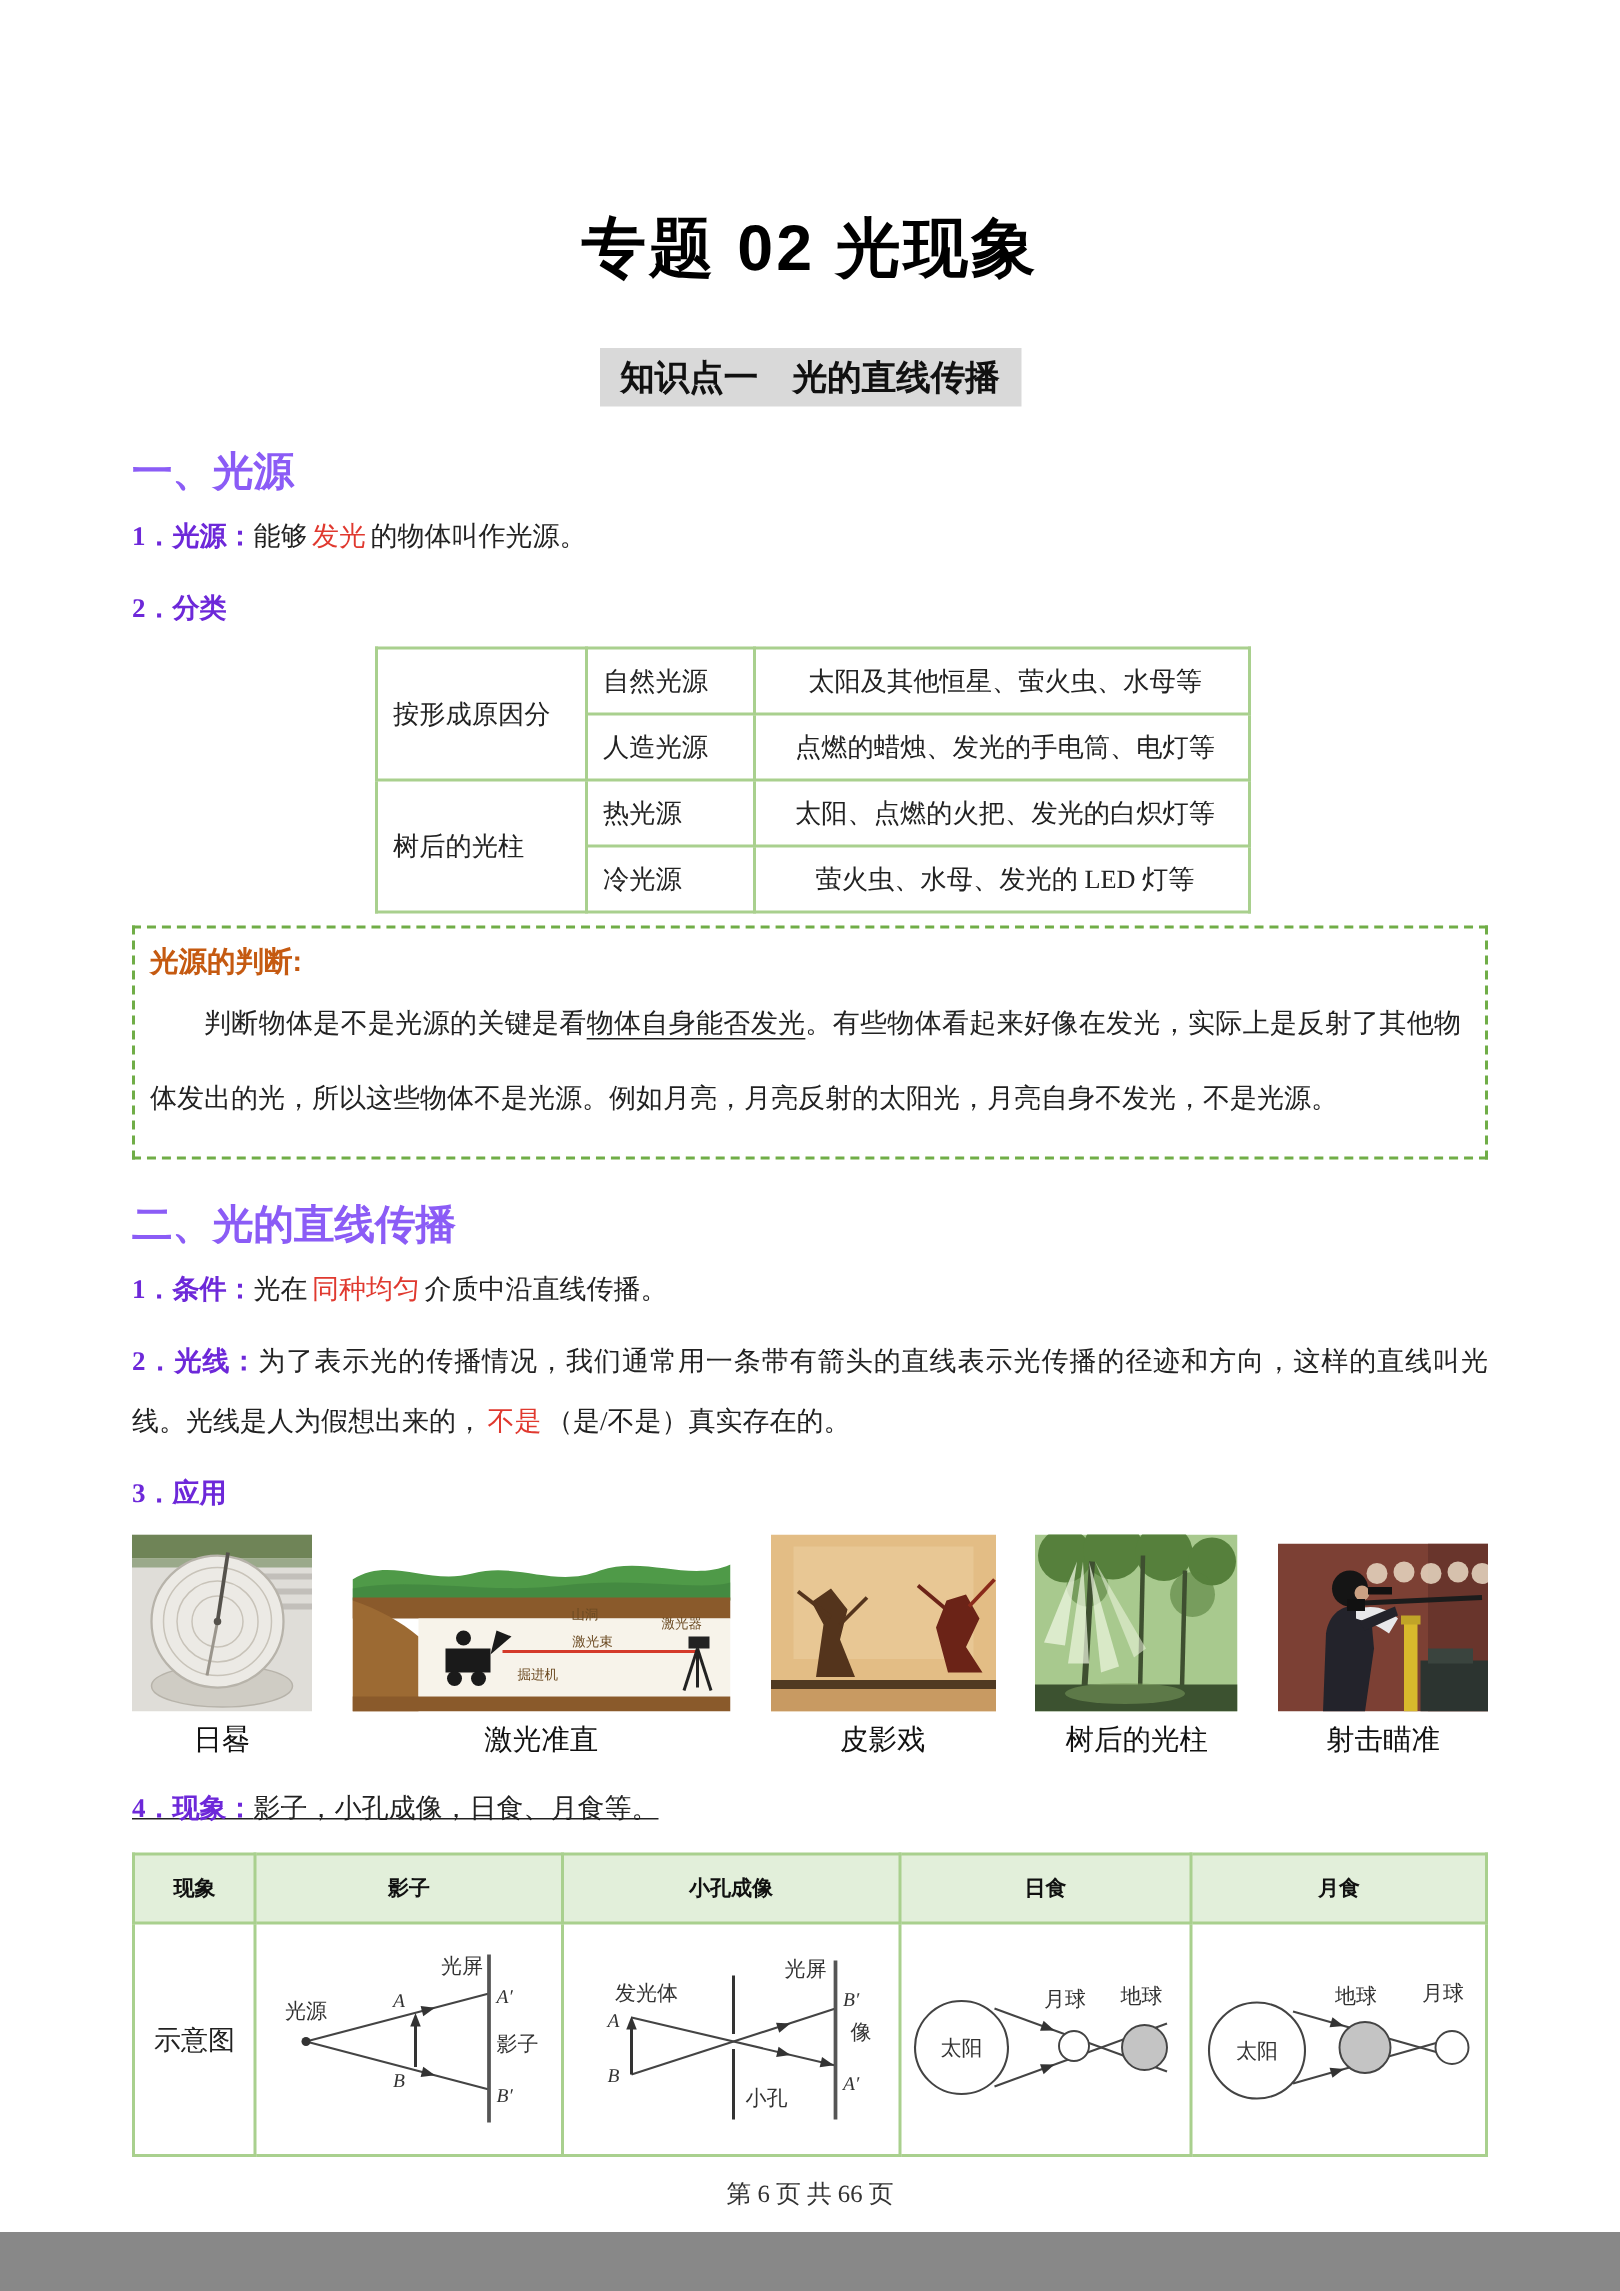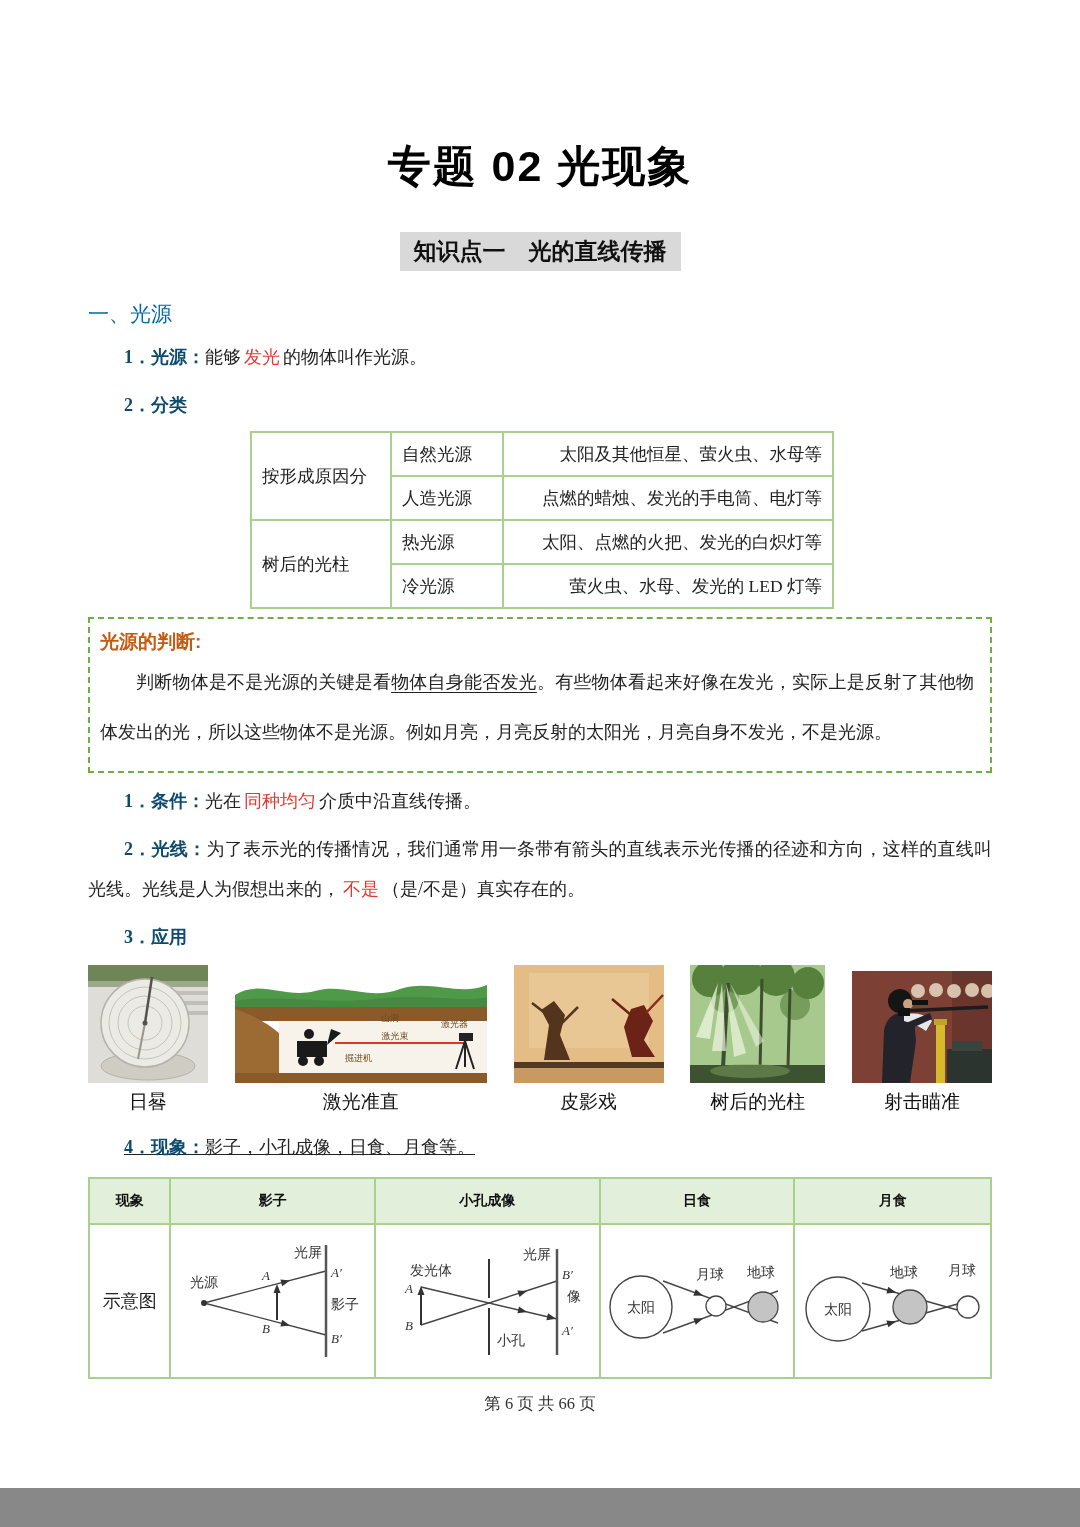--- a/index.html
+++ b/index.html
@@ -15,32 +15,32 @@
   }
   .kp-wrap { text-align:center; margin-top:40px; }
   .kp {
     display:inline-block; background:#d9d9d9; padding:4px 14px;
     font-family:"Liberation Sans","DejaVu Sans",sans-serif;
     font-size:23px; font-weight:800; color:#111;
   }
   .content { margin:0 88px; width:904px; }
   h2.sec {
     font-family:"Liberation Sans","DejaVu Sans",sans-serif;
-    font-size:21px; font-weight:400; color:#0369a1; margin-top:28px; line-height:30px;
+    font-size:27px; font-weight:700; color:#8b5cf6; margin-top:28px; line-height:30px;
   }
   p.line { font-size:18px; line-height:40px; margin-top:8px; text-align:justify; }
-  .lbl { font-weight:700; color:#0c4a6e;margin-left:36px; }
+  .lbl { font-weight:700; color:#6d28d9; }
   .blank { color:#e0392f; text-underline-offset:4px; padding:0 3px; }
   .u { text-decoration:underline; text-underline-offset:4px; }
 
   table.cls { border-collapse:collapse; margin:6px 0 0 162px; }
   table.cls td { border:2px solid #a9d08e; height:44px; font-size:17.5px; padding:0 10px; }
   table.cls td.c { width:140px; }
   table.cls td.t { text-align:left; width:112px; }
-  table.cls td.d { text-align:right; width:330px; padding-left:14px; }
+  table.cls td.d { text-align:center; width:330px; padding-left:14px; }
 
   .note {
     border:2px dashed #70ad47; margin-top:8px; padding:10px 16px 14px 10px;
   }
   .note-title {
     font-family:"Liberation Sans","DejaVu Sans",sans-serif;
     font-size:19px; font-weight:800; color:#c55a11; line-height:26px;
   }
   .note p { font-size:18px; line-height:50px; text-indent:2em; text-align:justify; margin-top:2px; }
 
@@ -104,20 +104,21 @@
           <td class="d">萤火虫、水母、发光的 LED 灯等</td>
         </tr>
       </tbody>
     </table>
 
     <div class="note">
       <div class="note-title">光源的判断:</div>
       <p><span>判断物体是不是光源的关键是看</span><span class="u">物体自身能否发光</span><span>。有些物体看起来好像在发光，实际上是反射了其他物体发出的光，所以这些物体不是光源。例如月亮，月亮反射的太阳光，月亮自身不发光，不是光源。</span></p>
     </div>
 
+    <h2 class="sec">二、光的直线传播</h2>
 
     <p class="line"><span class="lbl">1．条件：</span><span>光在</span><span class="blank">同种均匀</span><span>介质中沿直线传播。</span></p>
 
     <p class="line"><span class="lbl">2．光线：</span><span>为了表示光的传播情况，我们通常用一条带有箭头的直线表示光传播的径迹和方向，这样的直线叫光线。光线是人为假想出来的，</span><span class="blank">不是</span><span>（是/不是）真实存在的。</span></p>
 
     <p class="line"><span class="lbl">3．应用</span></p>
 
     <div class="apps">
 
       <figure>

